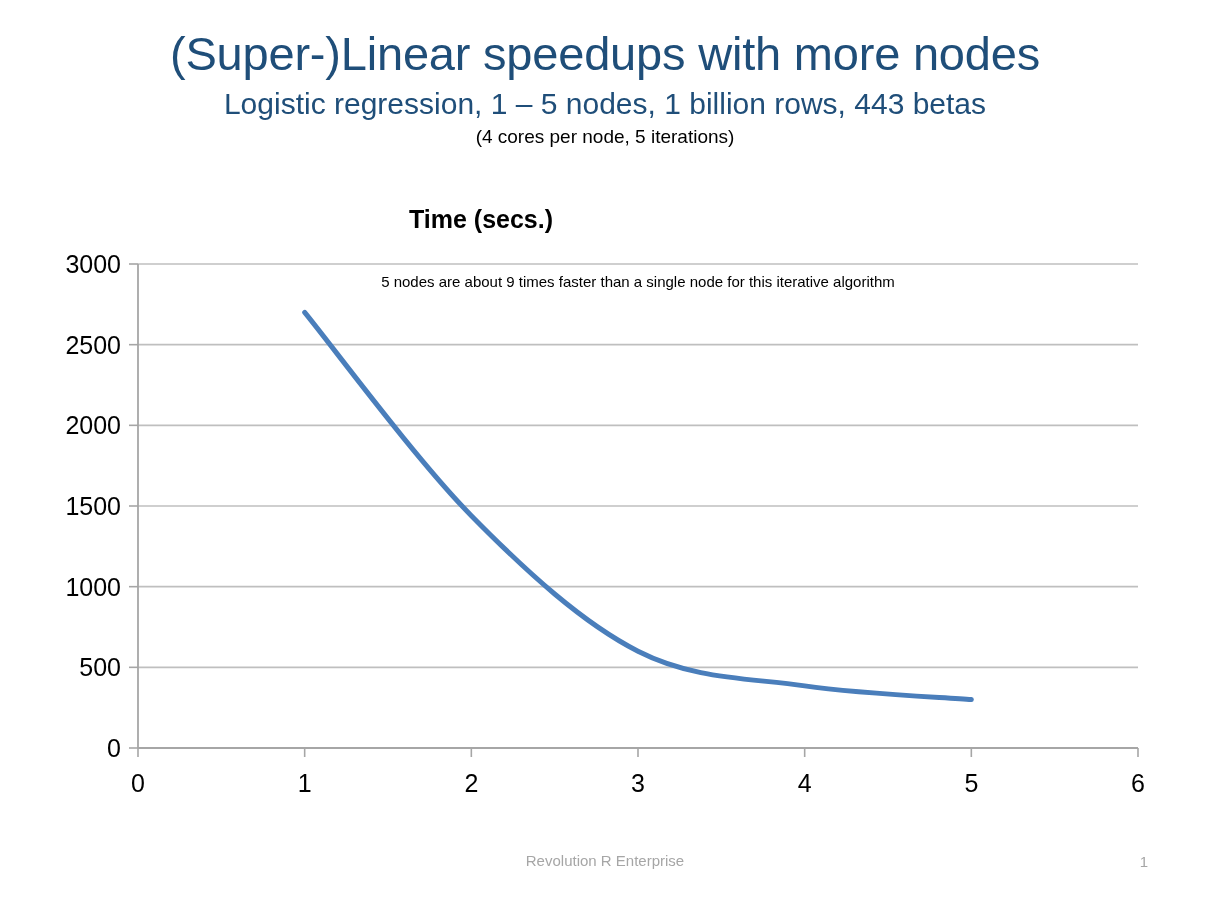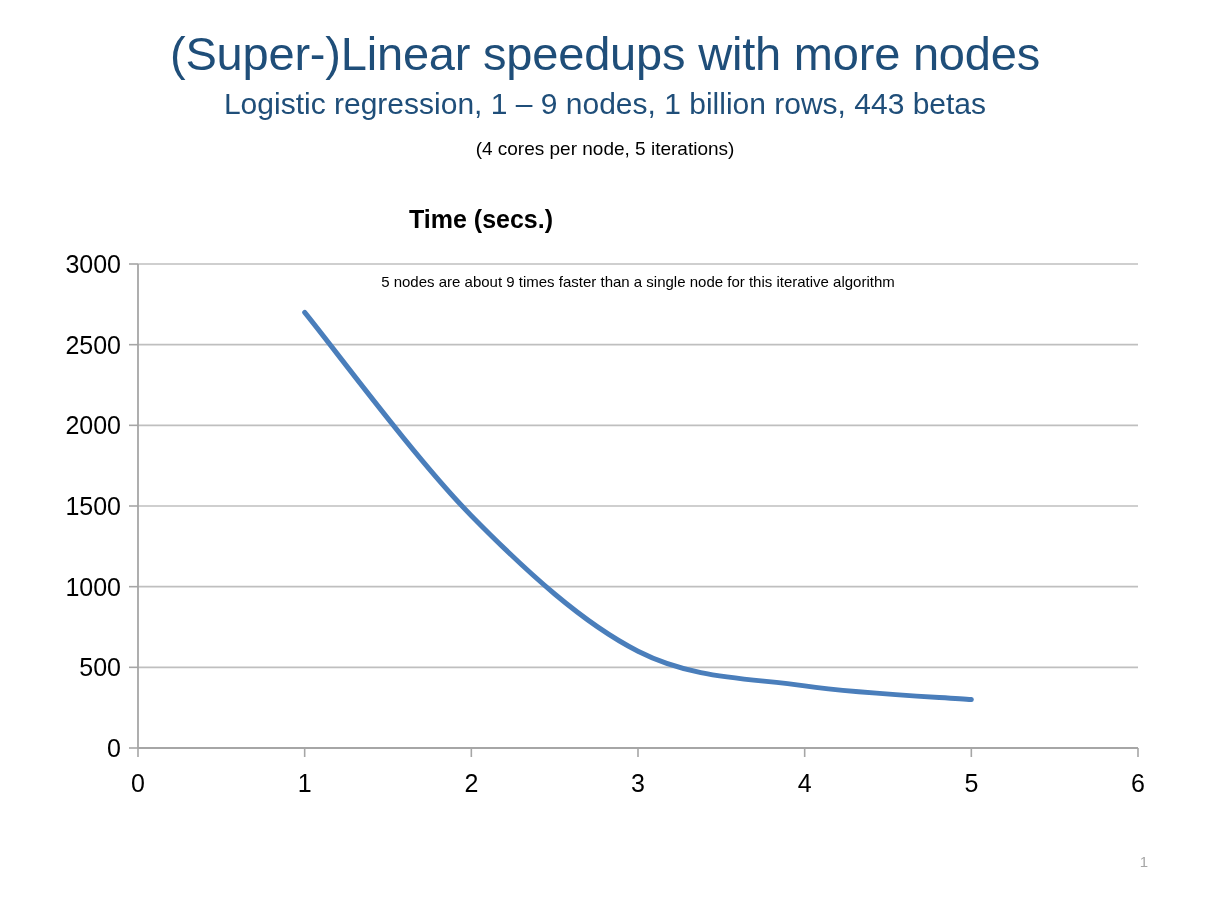--- a/index.html
+++ b/index.html
@@ -42,21 +42,21 @@
     color: #1F4E79;
     font-weight: 400;
     margin-top: 2px;
     white-space: nowrap;
   }
   .slide-subsubtitle {
     font-size: 19px;
     line-height: 26px;
     color: #000000;
     font-weight: 400;
-    margin-top: 12px;
+    margin-top: 0;
     white-space: nowrap;
   }
 
   
   .chart-area {
     position: absolute;
     left: 0;
     top: 195px;
     width: 1210px;
     height: 620px;
@@ -124,21 +124,21 @@
     color: #A6A6A6;
   }
 </style>
 </head>
 <body>
 
 <div class="slide">
 
   <div class="title-block">
     <div class="slide-title">(Super-)Linear speedups with more nodes</div>
-    <div class="slide-subtitle">Logistic regression, 1 – 9 nodes, 1 billion rows, 443 betas</div>
+    <div class="slide-subtitle">Logistic regression, 1 – 5 nodes, 1 billion rows, 443 betas</div>
     <div class="slide-subsubtitle">(4 cores per node, 5 iterations)</div>
   </div>
 
   <div class="chart-area">
     <div class="chart-title">Time (secs.)</div>
     <div class="chart-annotation">5 nodes are about 9 times faster than a single node for this iterative algorithm</div>
     <svg class="plot-svg" id="plot-svg" width="1210" height="620">
         <line x1="138" y1="553" x2="1138" y2="553" stroke="#BFBFBF" stroke-width="1.6"></line>
         <line x1="129" y1="553" x2="138" y2="553" stroke="#A6A6A6" stroke-width="1.6"></line>
         <text x="121" y="562" class="ytick-label">0</text>
@@ -174,16 +174,17 @@
         <text x="804.6666666666666" y="597" class="xtick-label">4</text>
         <line x1="971.3333333333334" y1="553" x2="971.3333333333334" y2="562" stroke="#A6A6A6" stroke-width="1.6"></line>
         <text x="971.3333333333334" y="597" class="xtick-label">5</text>
         <line x1="1138" y1="553" x2="1138" y2="562" stroke="#A6A6A6" stroke-width="1.6"></line>
         <text x="1138" y="597" class="xtick-label">6</text>
         <path d="M 304.67 117.40 C 332.44 151.28, 415.78 264.21, 471.33 320.68 C 526.89 377.15, 582.44 427.83, 638.00 456.20 C 693.56 484.57, 749.11 482.82, 804.67 490.89 C 860.22 498.95, 943.56 502.31, 971.33 504.60" fill="none" stroke="#4A7EBB" stroke-width="5" stroke-linecap="round" stroke-linejoin="round"></path>
       </svg>
   </div>
 
   <div class="footer">
+    <div class="footer-text">Revolution R Enterprise</div>
     <div class="footer-pagenum">1</div>
   </div>
 
 </div>
 
 </body></html>

